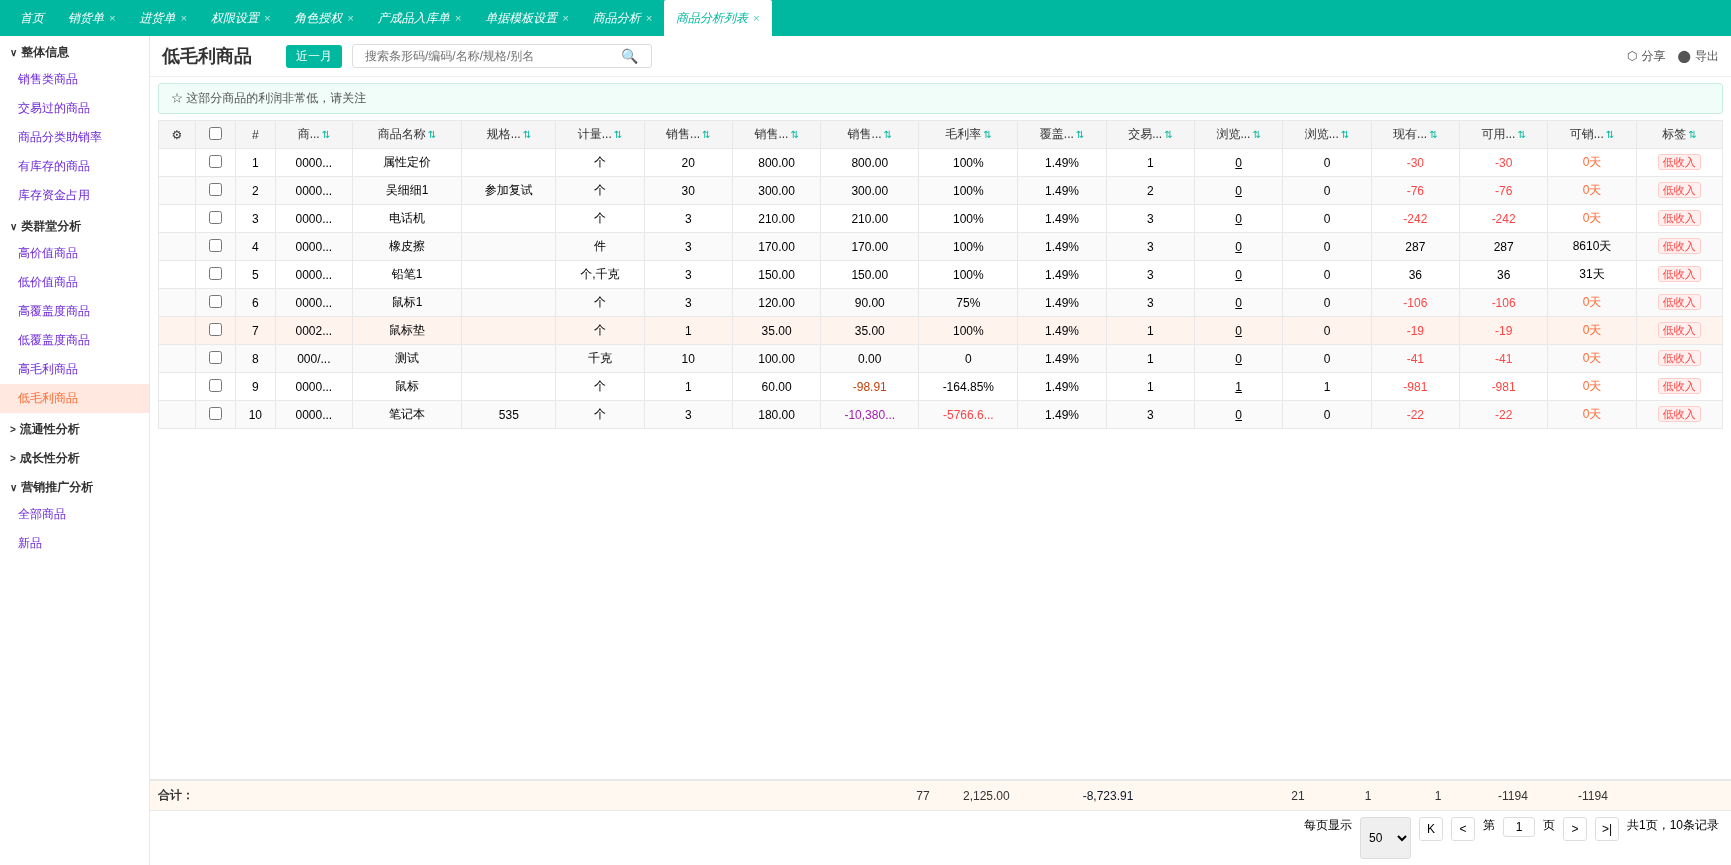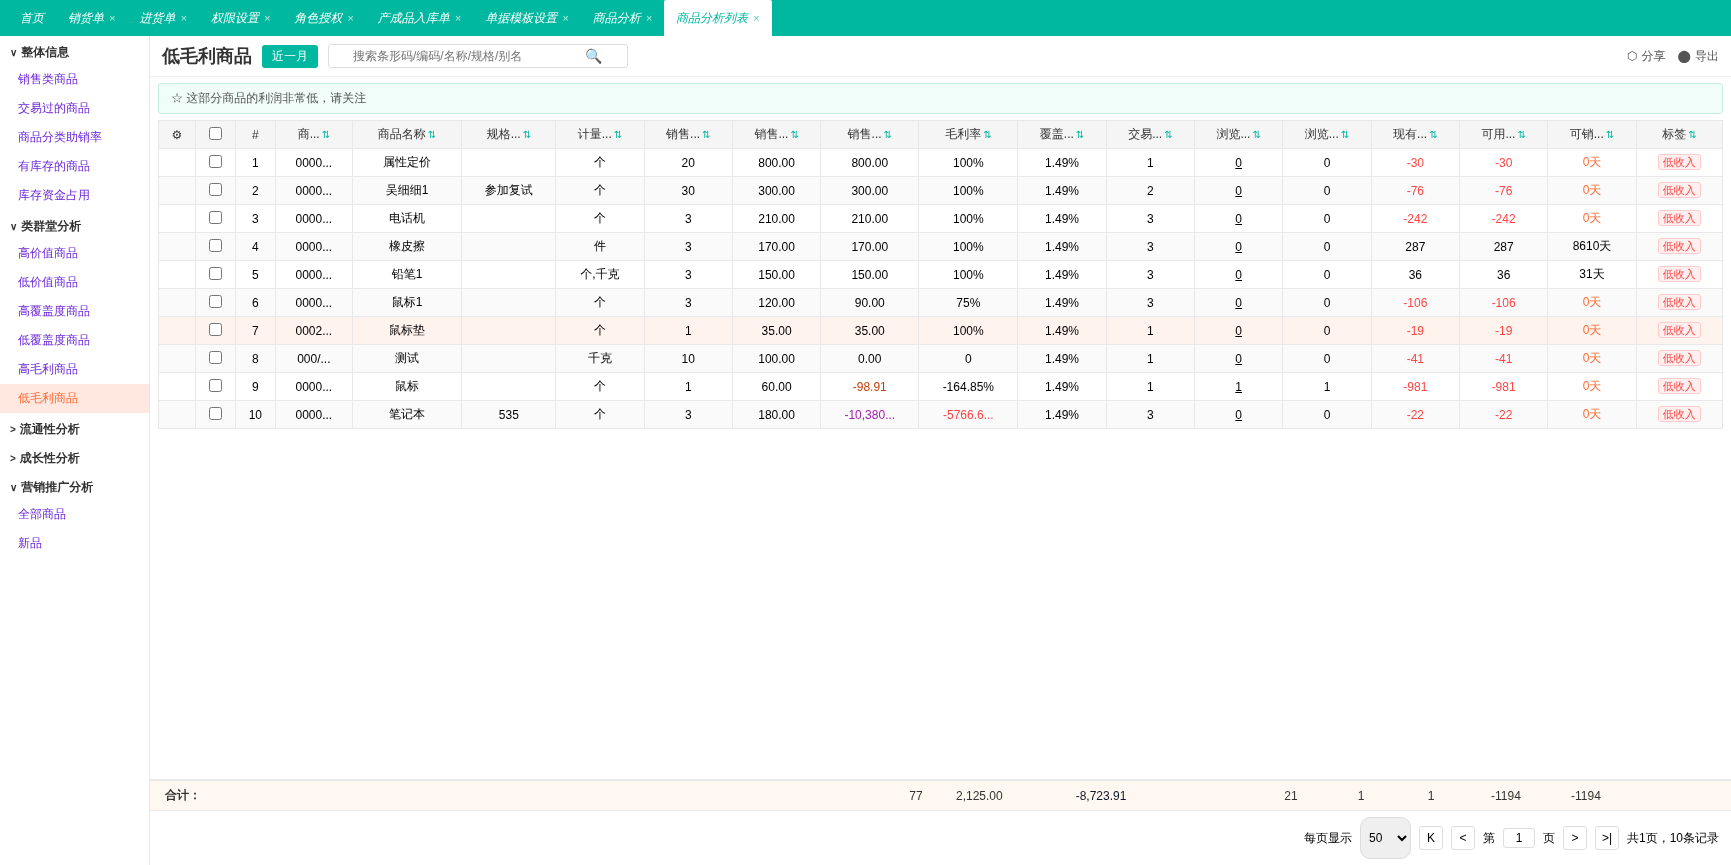--- a/index.html
+++ b/index.html
@@ -99,27 +99,28 @@
       color: #333;
     }
     .period-btn {
       background: #00b89f;
       color: #fff;
       border: none;
       border-radius: 3px;
       padding: 3px 10px;
       cursor: pointer;
       font-size: 12px;
+      margin-left: 24px;
     }
     .search-box {
       display: flex;
       align-items: center;
       border: 1px solid #ddd;
       border-radius: 3px;
-      padding: 3px 24px;
+      padding: 3px 12px;
       flex: 1;
       max-width: 300px;
     }
     .search-box input {
       border: none;
       outline: none;
       font-size: 12px;
       color: #999;
       background: transparent;
       width: 100%;
@@ -188,43 +189,43 @@
       border-radius: 3px;
       padding: 1px 4px;
       font-size: 11px;
     }
     .underline { text-decoration: underline; cursor: pointer; }
 
     
     .table-footer {
       background: #fff8f0;
       border-top: 2px solid #e8e8e8;
-      padding: 6px 15px;
+      padding: 6px 8px;
       display: flex;
       align-items: center;
       font-size: 12px;
       color: #333;
       gap: 20px;
     }
     .footer-label { font-weight: bold; }
 
     
     .pagination-bar {
       background: #fff;
       border-top: 1px solid #e8e8e8;
       padding: 6px 12px;
       display: flex;
-      align-items: center;
+      align-items: flex-start;
       justify-content: flex-end;
       gap: 8px;
       font-size: 12px;
     }
     .pagination-bar select {
       border: 1px solid #ddd;
-      border-radius: 10px;
+      border-radius: 3px;
       padding: 12px 4px;
       font-size: 12px;
     }
     .page-btn {
       width: 24px;
       height: 24px;
       border: 1px solid #ddd;
       border-radius: 3px;
       background: #fff;
       cursor: pointer;

